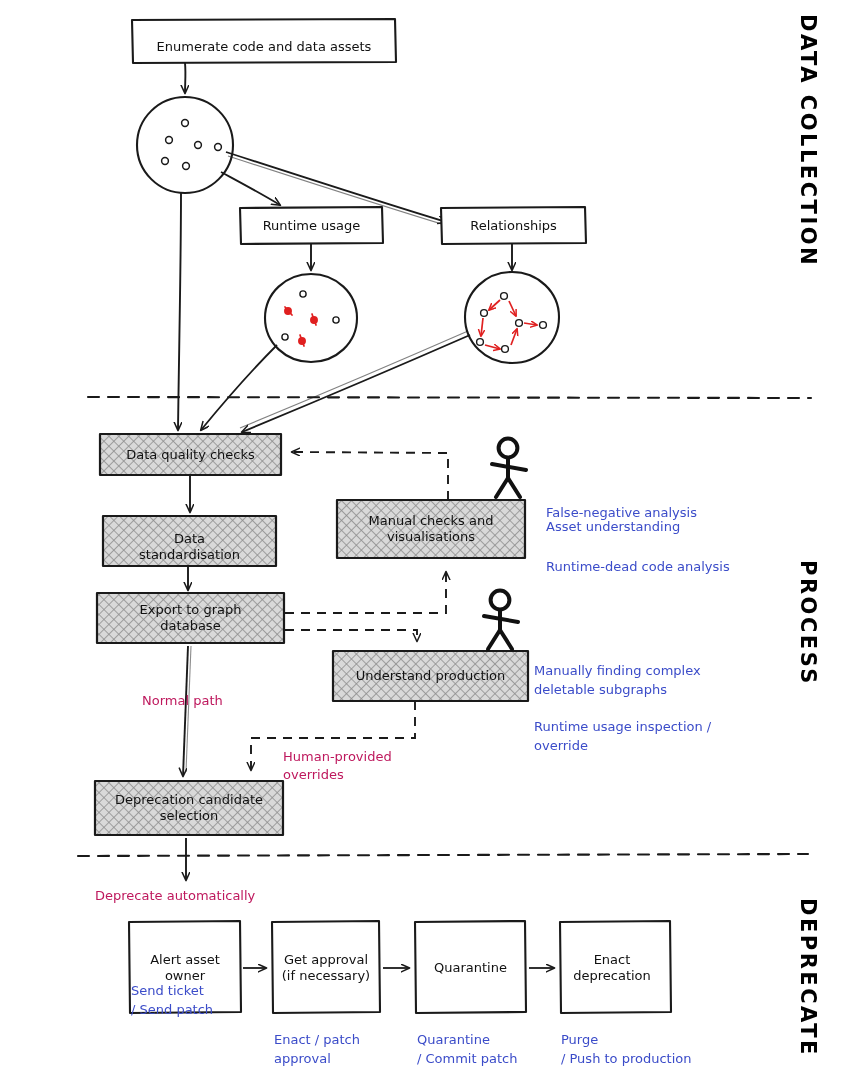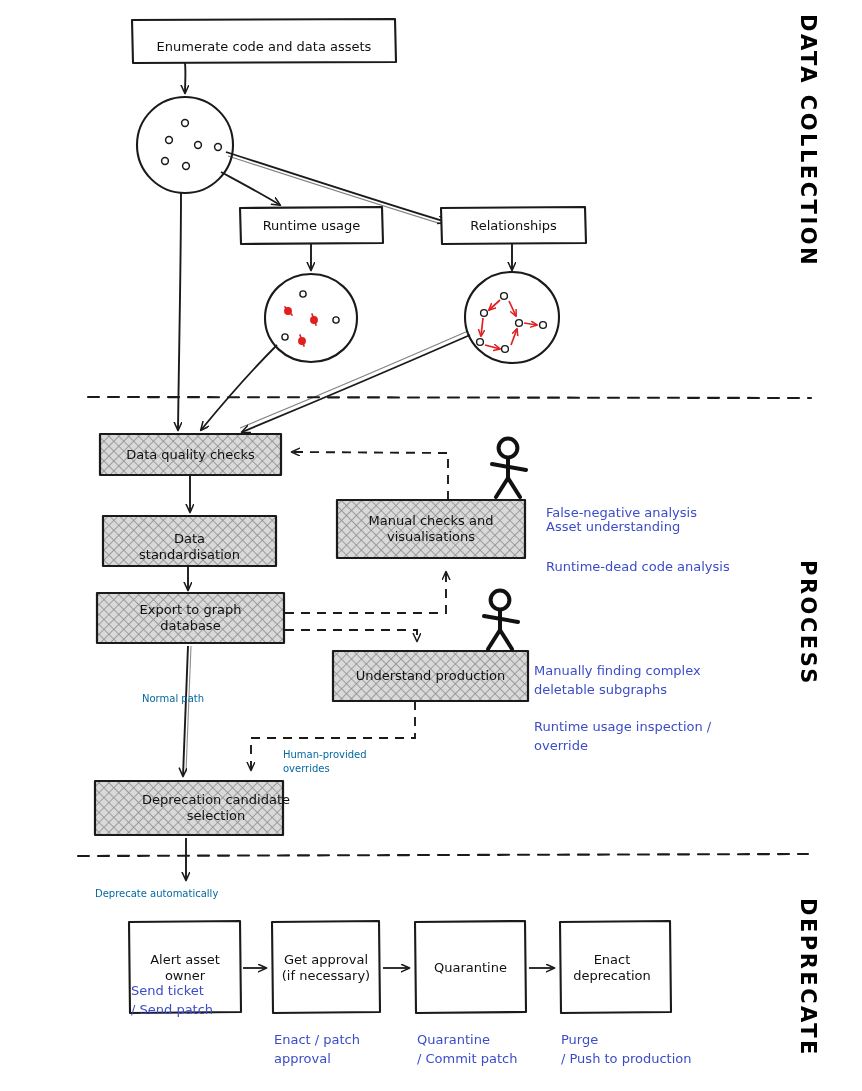--- a/index.html
+++ b/index.html
@@ -11,21 +11,21 @@
     position:absolute;display:flex;align-items:center;justify-content:center;
     text-align:center;line-height:1.22;color:#111;
     font-family:"DejaVu Sans", sans-serif;font-size:13px;
     pointer-events:none;white-space:pre-line;
   }
   .note{
     position:absolute;color:#3b4cc9;font-size:13px;line-height:1.45;
     font-family:"DejaVu Sans", sans-serif;white-space:pre-line;
   }
   .plain{
-    position:absolute;color:#0369a1;font-size:10px;line-height:1.35;
+    position:absolute;color:#be185d;font-size:13px;line-height:1.35;
     font-family:"DejaVu Sans", sans-serif;white-space:pre-line;
   }
   .band{
     position:absolute;color:#000;font-weight:bold;font-size:21px;
     letter-spacing:2.5px;font-family:"DejaVu Sans", sans-serif;
     transform-origin:left top;white-space:nowrap;
   }
 </style>
 </head>
 <body>
@@ -261,21 +261,21 @@
 standardisation</div>
 
   <div class="node-label" style="left:97px;top:593px;width:187px;height:50px;">Export to graph
 database</div>
 
   <div class="node-label" style="left:337px;top:500px;width:188px;height:58px;">Manual checks and
 visualisations</div>
 
   <div class="node-label" style="left:333px;top:651px;width:195px;height:50px;">Understand production</div>
 
-  <div class="node-label" style="left:95px;top:781px;width:188px;height:54px;margin-left:27px;">Deprecation candidate
+  <div class="node-label" style="left:95px;top:781px;width:188px;height:54px;">Deprecation candidate
 selection</div>
 
   <div class="plain" style="left:142px;top:692px;">Normal path</div>
 
   <div class="plain" style="left:283px;top:748px;">Human-provided
 overrides</div>
 
   <div class="note" style="left:546px;top:504px;">False-negative analysis</div>
   <div class="note" style="left:546px;top:518px;">Asset understanding</div>
   <div class="note" style="left:546px;top:558px;">Runtime-dead code analysis</div>

